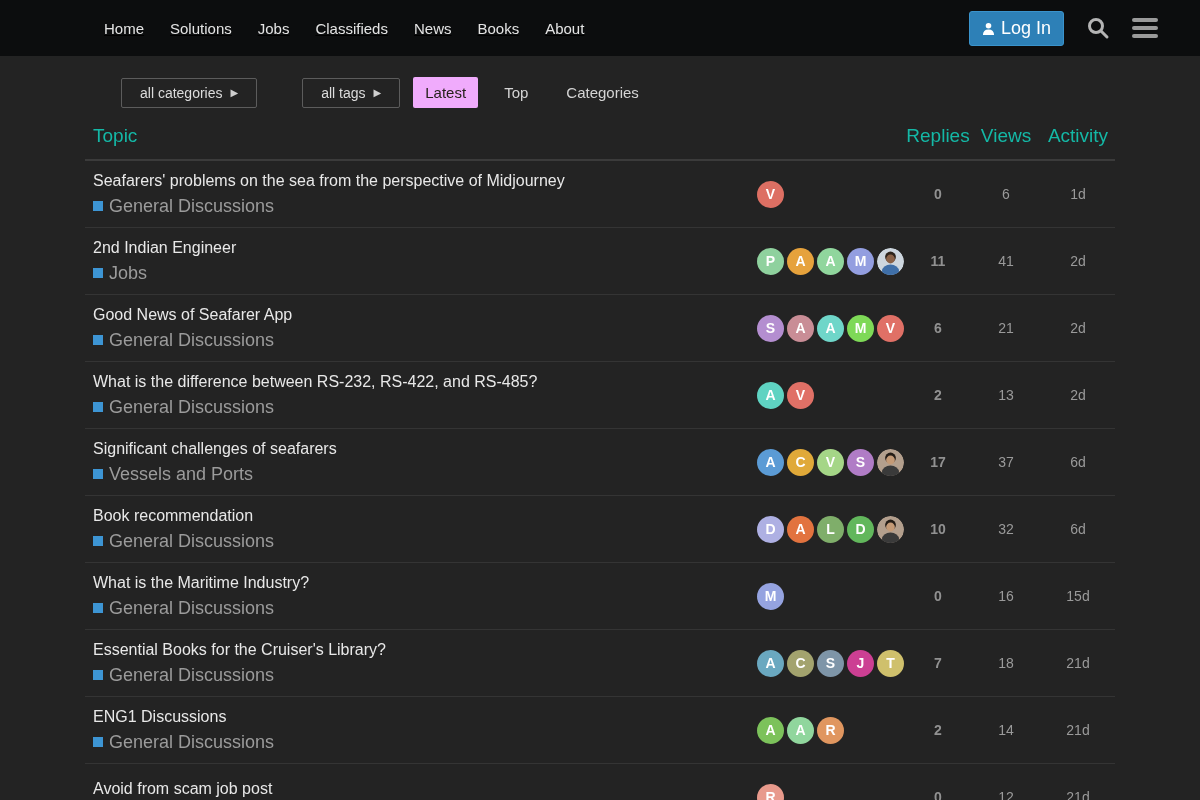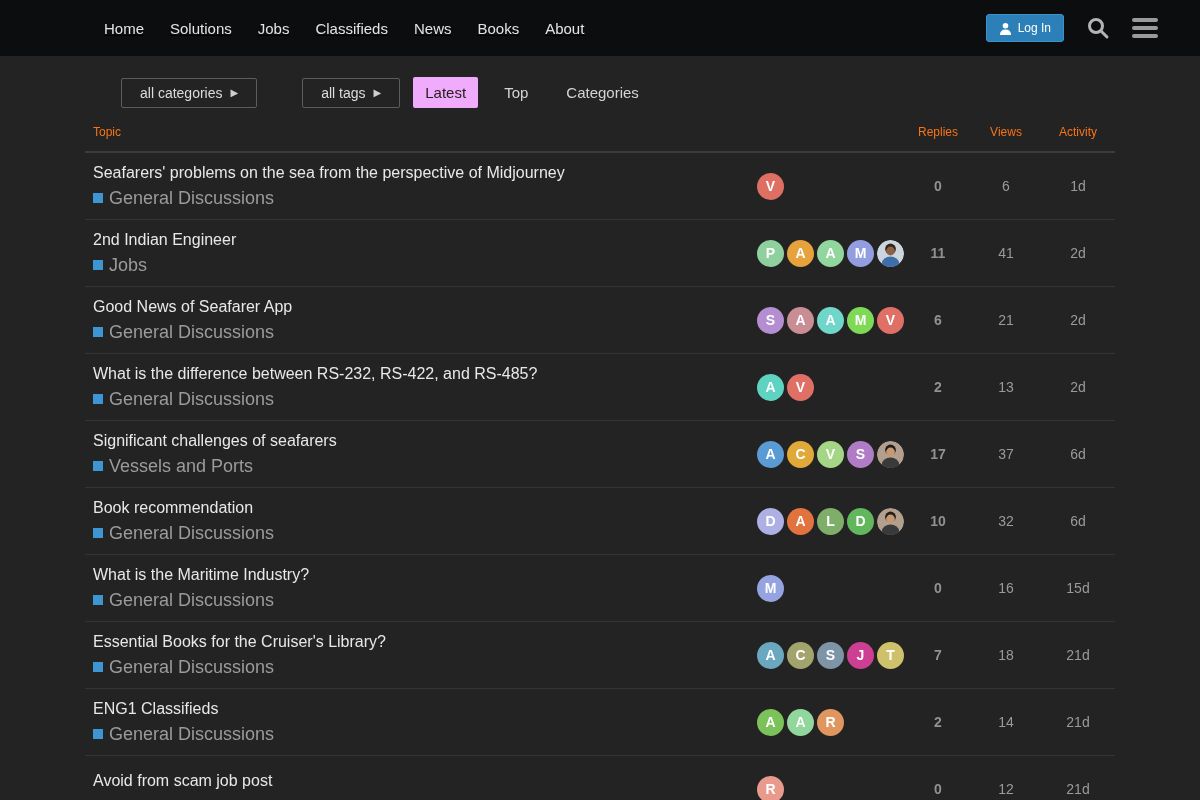--- a/index.html
+++ b/index.html
@@ -8,35 +8,35 @@
   .brand{display:flex;align-items:center;gap:8px;cursor:pointer;}
   .logo-swirl{width:36px;height:36px;border-radius:50%;position:relative;
     background:conic-gradient(#4aa3e0 0 20deg,#0c0d0e 20deg 35deg,#e9eef2 35deg 55deg,#0c0d0e 55deg 70deg,#4aa3e0 70deg 95deg,#0c0d0e 95deg 110deg,#bfd9ec 110deg 130deg,#0c0d0e 130deg 145deg,#2b7fb5 145deg 170deg,#0c0d0e 170deg 185deg,#e9eef2 185deg 205deg,#0c0d0e 205deg 220deg,#4aa3e0 220deg 245deg,#0c0d0e 245deg 260deg,#cfd8de 260deg 280deg,#0c0d0e 280deg 295deg,#2b7fb5 295deg 320deg,#0c0d0e 320deg 335deg,#e9eef2 335deg 360deg);}
   .logo-swirl::after{content:"";position:absolute;left:10px;top:10px;width:16px;height:16px;border-radius:50%;background:#0c0d0e;}
   .brand-text{font-size:21px;font-weight:bold;letter-spacing:.2px;}
   .brand-text .b1{color:#f2f2f2;} .brand-text .b2{color:#4aa3e0;}
   .main-nav{display:flex;align-items:center;gap:26px;margin-left:24px;text-decoration:underline;}
   .nav-link{color:#e4e4e4;font-size:15px;cursor:pointer;}
   .topbar-right{margin-left:auto;display:flex;align-items:center;gap:22px;}
   .login-btn{display:flex;align-items:center;gap:6px;background:#2d80b7;border:1px solid #3a93cc;
-    color:#fff;font-size:12px;font-family:inherit;padding:6px 12px;border-radius:3px;cursor:pointer;}
+    color:#fff;font-size:18px;font-family:inherit;padding:6px 12px;border-radius:3px;cursor:pointer;}
   .search-icon,.hamburger{cursor:pointer;display:flex;align-items:center;}
   .hamburger{flex-direction:column;gap:4px;}
   .hamburger span{display:block;width:26px;height:4px;background:#9a9a9a;border-radius:2px;}
   .content{width:1030px;margin:0 auto;}
   .filter-bar{display:flex;align-items:center;margin-top:21px;gap:9px;}
   .dd{display:flex;align-items:center;gap:8px;background:transparent;border:1px solid #5c5c5c;
     color:#dcdcdc;font-size:14px;font-family:inherit;padding:6px 18px;border-radius:2px;cursor:pointer;margin-left:36px;}
   .dd .caret{font-size:10px;color:#cfcfcf;}
   .tabs{display:flex;align-items:center;gap:14px;margin-left:4px;}
   .tab{color:#d4d4d4;font-size:15px;padding:7px 12px;border-radius:2px;cursor:pointer;}
   .tab.active{background:#f0abfc;color:#27211c;}
   .thead{display:grid;grid-template-columns:1fr 150px 66px 70px 74px;align-items:center;
     margin-top:17px;padding-bottom:12px;border-bottom:2px solid #3b3b3b;}
-  .thead .th{color:#f97316;font-size:12px;}
+  .thead .th{color:#14b8a6;font-size:19px;}
   .thead .topic-col{padding-left:8px;}
   .thead .num-col{text-align:center;}
   .trow{display:grid;grid-template-columns:1fr 150px 66px 70px 74px;align-items:center;
     height:66px;border-bottom:1px solid #343434;}
   .topic-cell{padding-left:8px;}
   .title{display:block;color:#e8e8e8;font-size:16px;text-decoration:none;cursor:pointer;margin-bottom:6px;}
   .cat{display:flex;align-items:center;gap:6px;cursor:pointer;}
   .cat-square{width:10px;height:10px;background:#3d95d4;display:inline-block;}
   .cat-name{color:#9b9b9b;font-size:18px;}
   .posters{display:flex;align-items:center;gap:3px;padding-left:2px;}
@@ -274,21 +274,21 @@
           <span class="avatar" style="background: rgb(204, 63, 147);">J</span>
           <span class="avatar" style="background: rgb(207, 192, 108);">T</span>
         </div>
     <div class="numcell rep">7</div>
     <div class="numcell">18</div>
     <div class="numcell">21d</div>
   </div>
 
   <div class="trow">
     <div class="topic-cell">
-      <a class="title">ENG1 Classifieds</a>
+      <a class="title">ENG1 Discussions</a>
       <div class="cat">
         <span class="cat-square"></span>
         <span class="cat-name">General Discussions</span>
       </div>
     </div>
     <div class="posters">
           <span class="avatar" style="background: rgb(124, 194, 91);">A</span>
           <span class="avatar" style="background: rgb(144, 214, 157);">A</span>
           <span class="avatar" style="background: rgb(224, 150, 95);">R</span>
         </div>

